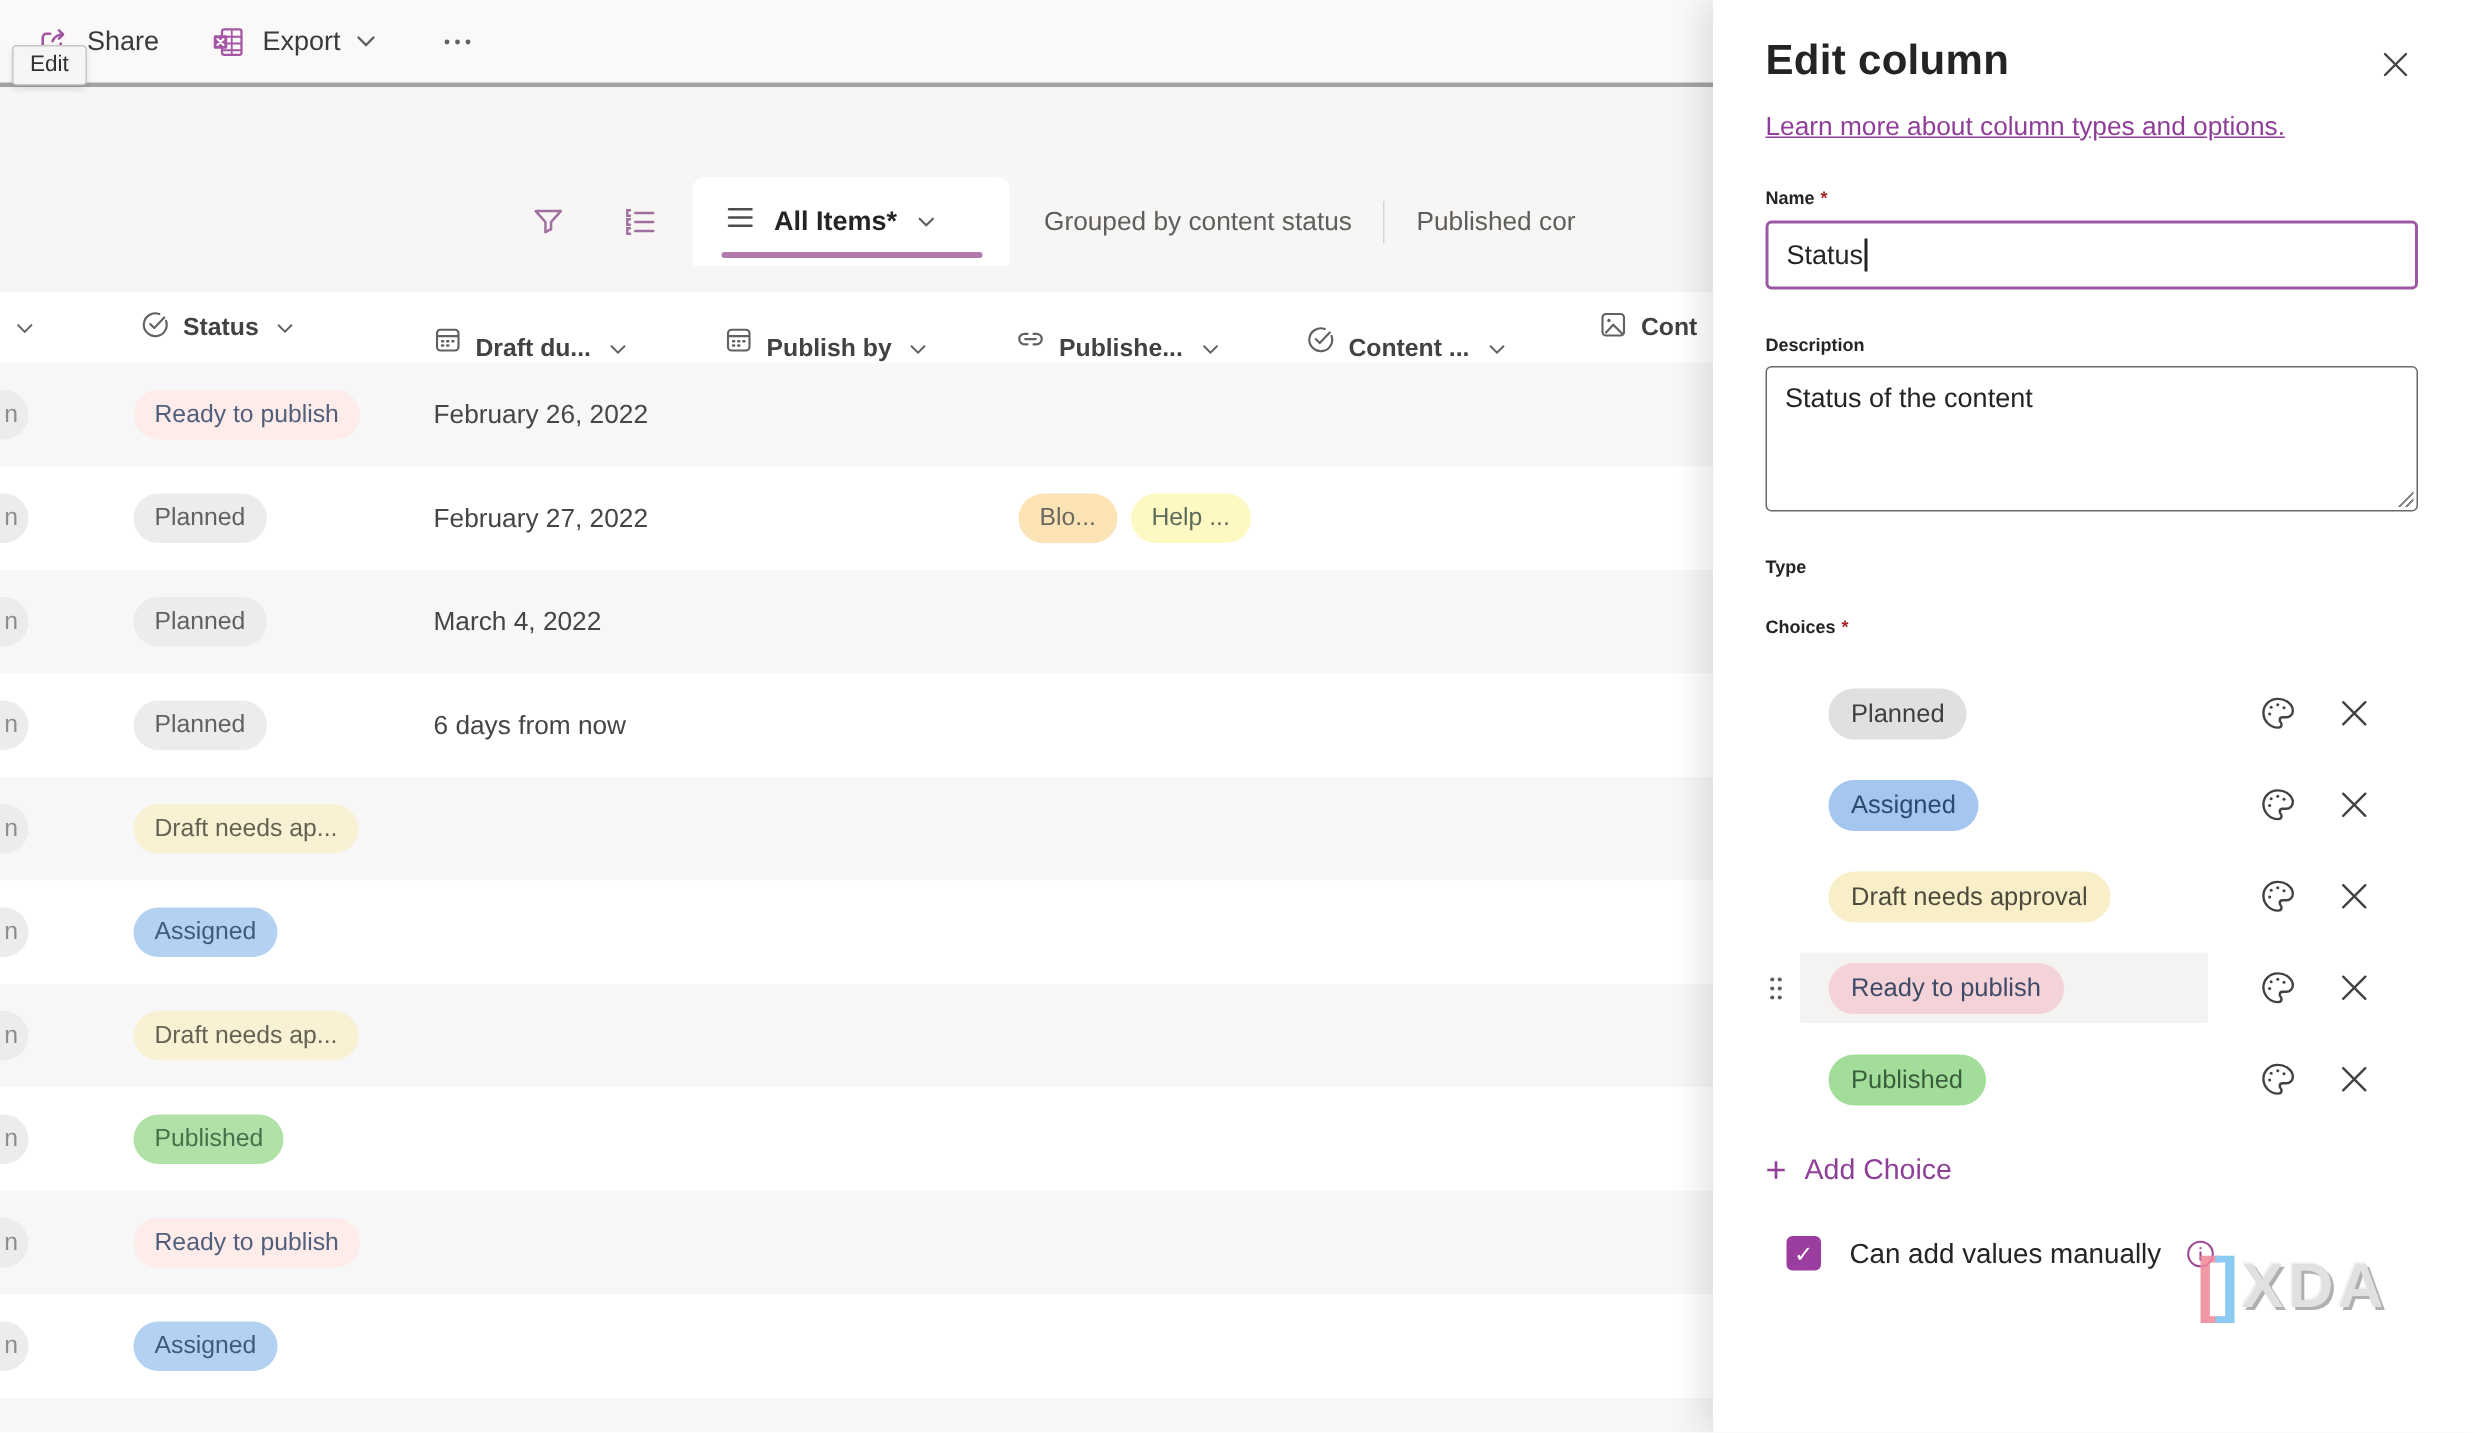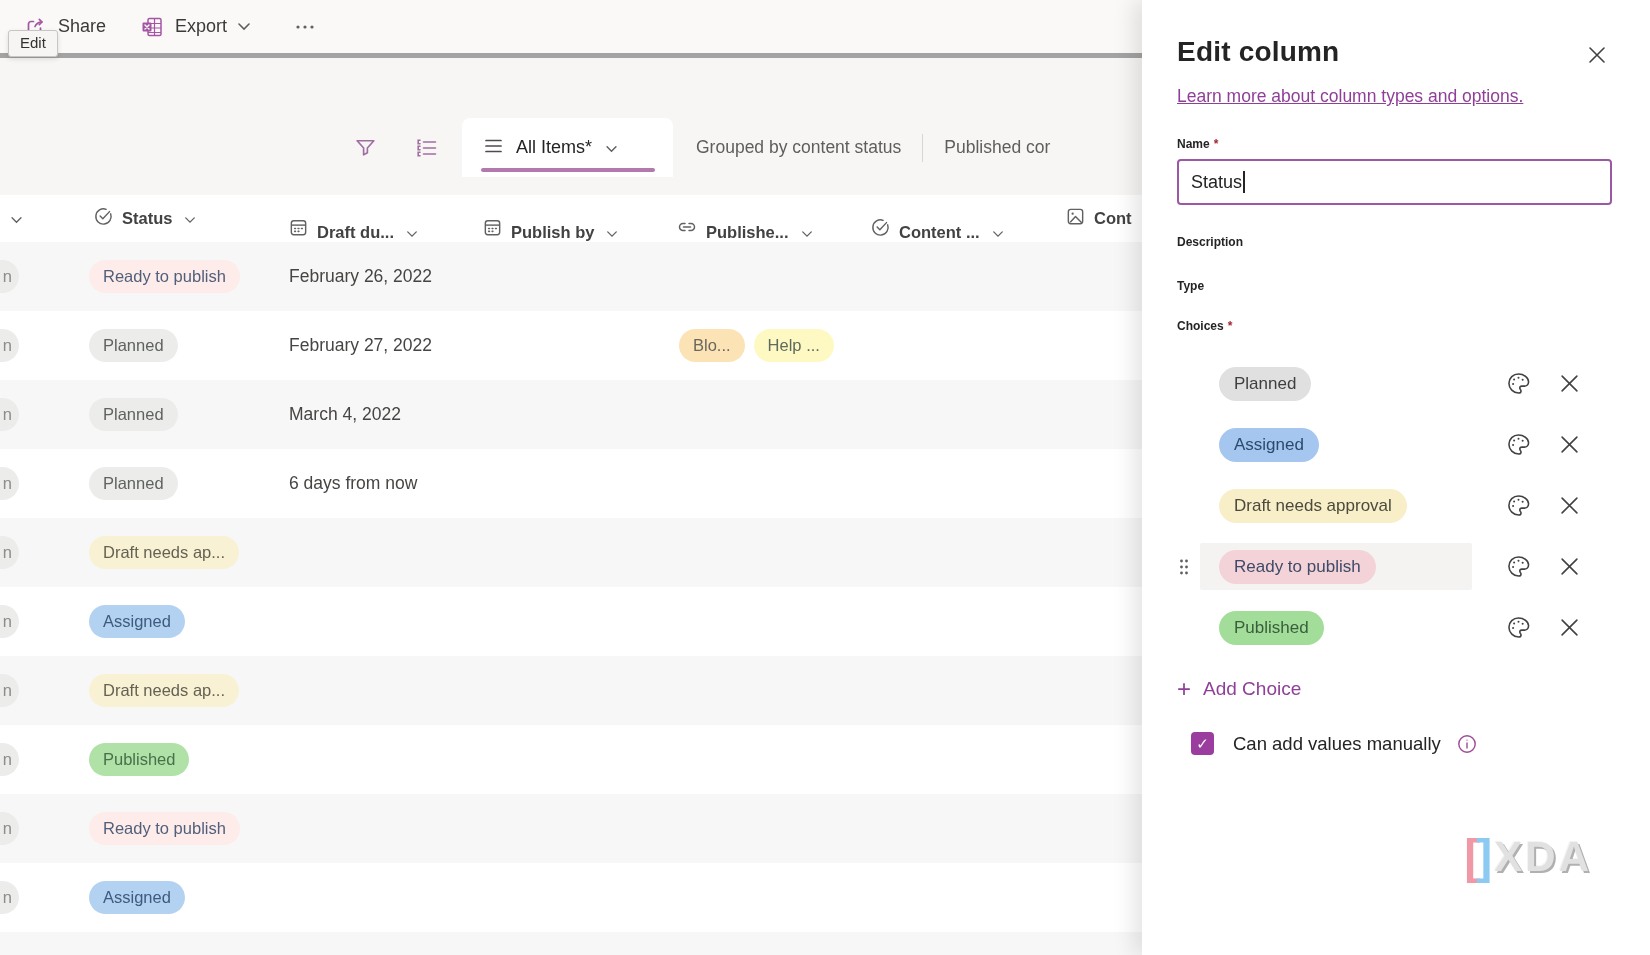--- a/index.html
+++ b/index.html
@@ -4,40 +4,40 @@
 <style>
   * { margin:0; padding:0; box-sizing:border-box; }
   html,body { width:1650px; height:955px; overflow:hidden; background:#fff;
     font-family:"Liberation Sans", sans-serif; color:#3a3a38; }
   .app { position:relative; width:1650px; height:955px; }
 
   
   .main { position:absolute; left:0; top:0; width:1650px; height:955px; overflow:hidden; }
 
   .top { position:relative; height:195px; background:#f7f6f4; }
-  .toolbar { position:relative; height:58px; background:#faf9f8; border-bottom:5px solid #a3a3a3;
+  .toolbar { position:relative; height:58px; background:#faf9f8; border-bottom:3px solid #a3a3a3;
     display:flex; align-items:center; padding-left:24px; }
   .tb-btn { display:flex; align-items:center; gap:10px; font-size:18px; color:#3b3a39;
     margin-right:34px; cursor:pointer; }
   .tb-btn svg { display:block; }
   .tb-more { font-size:18px; color:#616161; margin-left:8px; }
   .tooltip { position:absolute; left:8px; top:30px; background:#f6f5f4; border:1px solid #c8c6c4;
     border-radius:3px; box-shadow:0 2px 5px rgba(0,0,0,.12); padding:3px 11px 5px;
     font-size:15px; color:#323130; z-index:5; }
 
   .viewbar { position:absolute; left:0; top:118px; height:59px; width:100%;
     display:flex; align-items:center; }
   .vb-icon { width:26px; height:26px; display:flex; align-items:center; justify-content:center;
     cursor:pointer; }
   .vb-icon.filter { margin-left:352px; }
   .vb-icon.viewlist { margin-left:36px; }
   .tab-active { position:relative; margin-left:22px; height:59px; background:#fff;
     border-radius:8px 8px 0 0; display:flex; align-items:center; padding:0 22px 0 20px;
     gap:11px; width:211px; }
-  .tab-active .tab-label { font-size:18px; font-weight:400; color:#242424; white-space:nowrap; }
+  .tab-active .tab-label { font-size:18px; font-weight:700; color:#242424; white-space:nowrap; }
   .tab-underline { position:absolute; left:19px; right:18px; bottom:5px; height:4px;
     border-radius:2px; background:#b279ae; }
   .tab-plain { font-size:17.5px; color:#605e5c; white-space:nowrap; cursor:pointer; }
   .tab-plain.t2 { margin-left:23px; }
   .tab-divider { width:1px; height:28px; background:#d8d6d4; margin:0 21px 0 21px; }
 
   
   .table { position:absolute; left:0; top:195px; width:1650px; background:#fff; }
   .thead { display:flex; height:47px; align-items:center; background:#fff; }
   .hc { display:flex; align-items:center; gap:8px; height:100%; }
@@ -72,21 +72,21 @@
   .tp-pink   { background:#fdece9; color:#515f7c; }
   .tp-gray   { background:#ececeb; color:#5f6360; }
   .tp-yellow { background:#f9f1d4; color:#646253; }
   .tp-blue   { background:#b3d2f2; color:#3f5a7d; }
   .tp-green  { background:#b0e2a7; color:#48704b; }
   .tp-orange { background:#fbe3b5; color:#6a675e; }
   .tp-lightgreen { background:#fef9c3; color:#5e6b5e; }
 
   
   .panel { position:absolute; left:1142px; top:0; width:508px; height:955px; background:#fff;
-    box-shadow:-9px 0 20px rgba(0,0,0,.10); padding:12px 38px 0 35px; z-index:10; }
+    box-shadow:-9px 0 20px rgba(0,0,0,.10); padding:0 38px 0 35px; z-index:10; }
   .panel-head { margin-top:24px; display:flex; align-items:flex-start; justify-content:space-between; }
   .panel-title { font-size:28px; font-weight:700; color:#242424; letter-spacing:.2px; }
   .close-btn { background:none; border:none; cursor:pointer; padding:4px; margin-top:4px; }
   .learn-link { display:inline-block; margin-top:13px; font-size:17.5px; color:#8f3f98;
     text-decoration:underline; cursor:pointer; }
   .fld-label { margin-top:30px; font-size:12px; font-weight:700; color:#242424; }
   .req { color:#a4262c; font-weight:700; margin-left:4px; }
   .name-input { margin-top:8px; height:46px; border:2px solid #9b59a3; border-radius:4px;
     display:flex; align-items:center; padding:0 12px; font-size:18px; color:#242424; background:#fff; }
   .caret { display:inline-block; width:1.5px; height:22px; background:#242424; margin-left:1px; }
@@ -448,20 +448,24 @@
 
     <div class="fld-label">
       <span>Name</span><span class="req">*</span>
     </div>
     <div class="name-input">
       <span>Status</span>
         <span class="caret"></span>
     </div>
 
     <div class="fld-label">Description</div>
+    <div class="desc-area">
+      <span>Status of the content</span>
+      <span class="resize-grip"></span>
+    </div>
 
     <div class="fld-label">Type</div>
 
     <div class="fld-label" style="margin-top:26px;">
       <span>Choices</span><span class="req">*</span>
     </div>
     <div class="choice-list" id="choice-list">
   <div class="choice-row">
 
     <span class="choice-pill-wrap">

